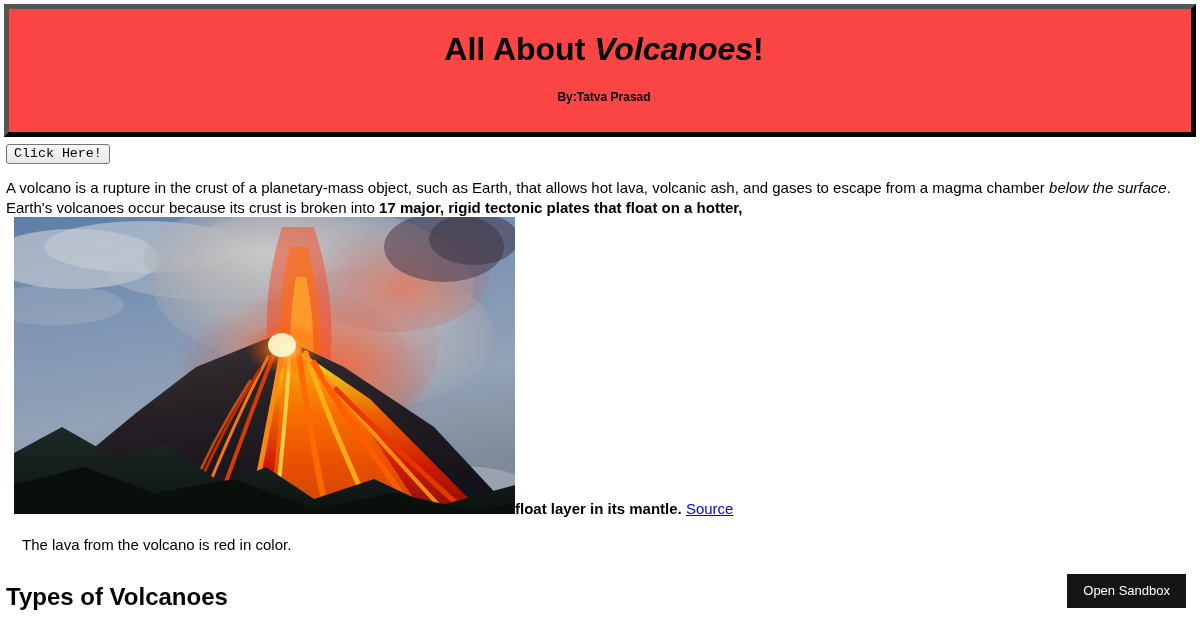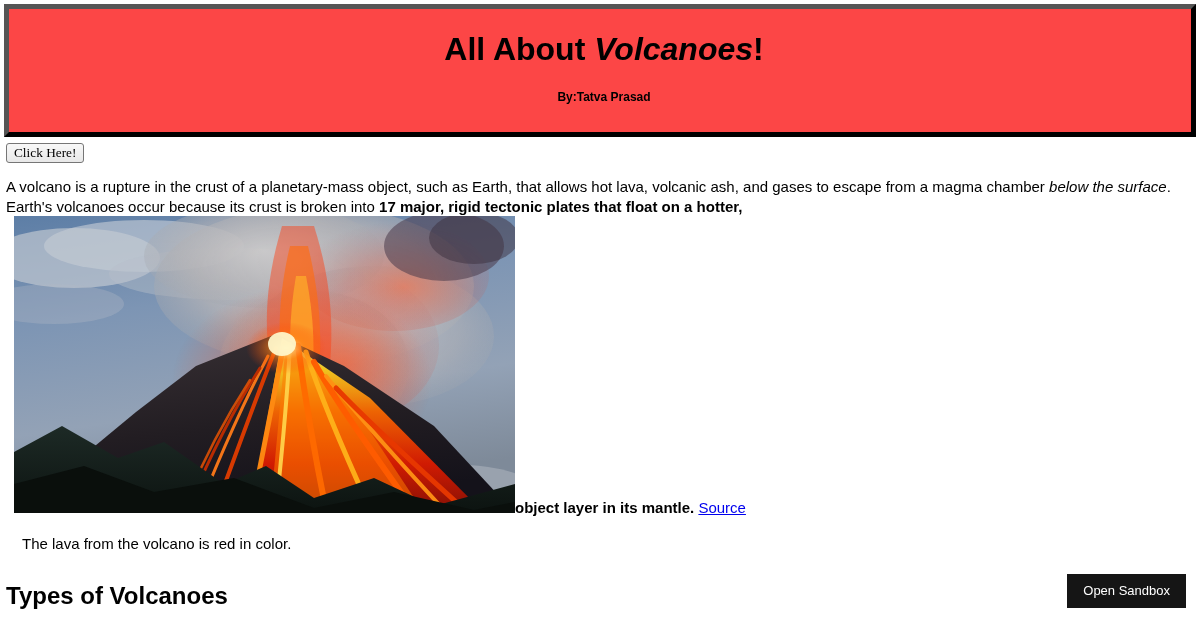--- a/index.html
+++ b/index.html
@@ -46,21 +46,21 @@
     padding-top: 22px;
     font-size: 12px;
     font-weight: bold;
   }
 
   
   .btn-row {
     padding: 6px 0 0 6px;
   }
   .click-btn {
-    font-family: Liberation Serif, serif;
+    font-family: Liberation Mono, monospace;
     font-size: 13.3px;
     color: #000000;
     background: #efefef;
     background: linear-gradient(#f8f8f8, #e8e8e8);
     border: 1px solid #767676;
     border-radius: 3px;
     padding: 1px 7px 2px 7px;
     line-height: 1.15;
     cursor: pointer;
   }
@@ -235,21 +235,21 @@
         <path d="M246 152 C222 190, 196 240, 176 288" stroke="#c22d00" stroke-width="3"></path>
         <path d="M236 164 C214 198, 190 242, 172 286" stroke="#ff5a00" stroke-width="2.5" opacity="0.8"></path>
       </g>
 
       <ellipse cx="272" cy="132" rx="40" ry="26" fill="url(#vglow)"></ellipse>
       <ellipse cx="268" cy="128" rx="14" ry="12" fill="#fff6c8" opacity="0.95"></ellipse>
 
       <path d="M0 297 L0 236 L48 210 L104 242 L150 226 L210 268 L252 250 L300 282 L360 262 L420 290 L501 268 L501 297 Z" fill="url(#ridgeg)"></path>
       <path d="M0 297 L0 268 L70 250 L140 276 L220 262 L300 292 L380 276 L460 294 L501 286 L501 297 Z" fill="#0a0f0c"></path>
     </svg>
-  </span><span class="bd">object layer in its mantle.</span>
+  </span><span class="bd">float layer in its mantle.</span>
   <a class="source" href="#">Source</a>
 </p>
 
 <p class="line2">
   <span>The lava from the volcano is </span><span class="word-red">red</span><span> in color.</span>
 </p>
 
 <h2 class="section-h2">Types of Volcanoes</h2>
 
 <button class="sandbox-btn">Open Sandbox</button>

